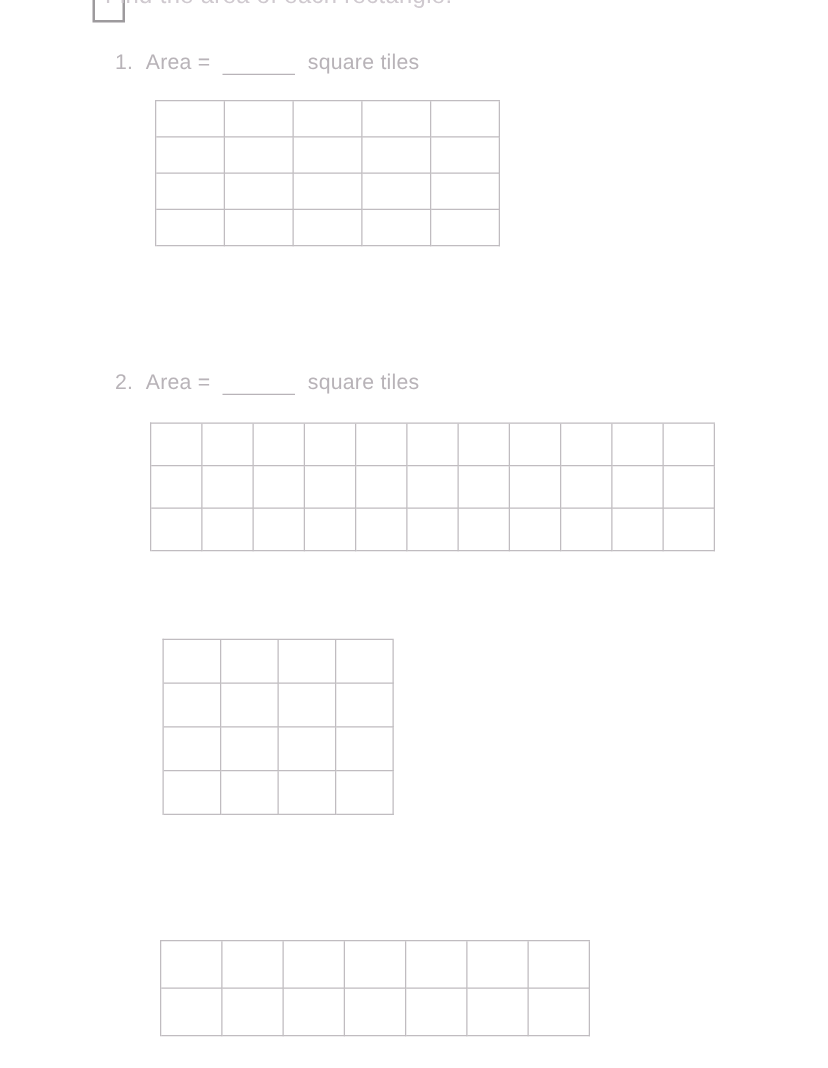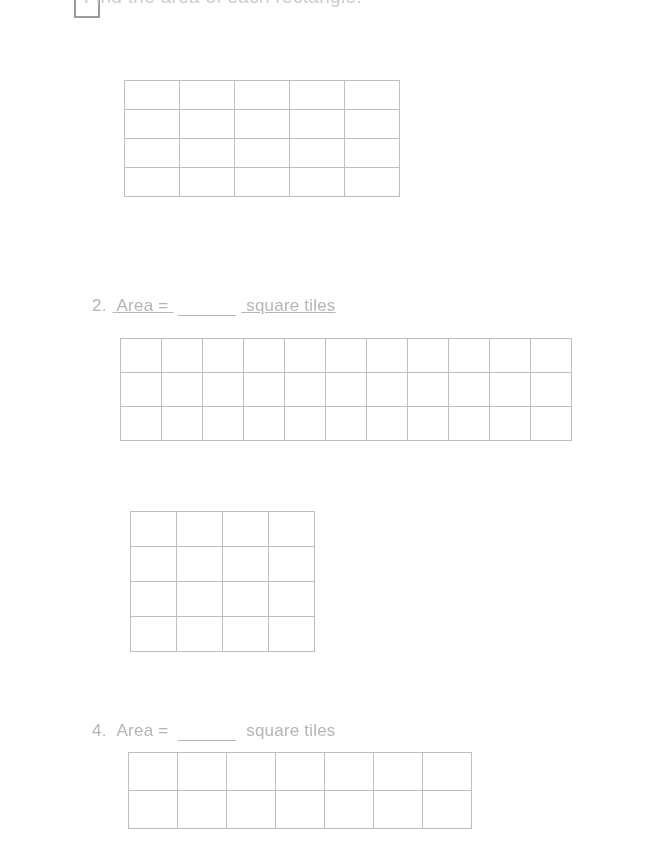--- a/index.html
+++ b/index.html
@@ -78,20 +78,26 @@
   }
 </style>
 </head>
 <body>
 
 <div class="sheet">
 
   <div class="checkbox"></div>
   <div class="heading">Find the area of each rectangle.</div>
 
+  <div class="prompt" style="left:92px; top:40px;">
+    <span class="num">1.</span>
+    <span>Area =</span>
+    <span class="blank"></span>
+    <span>square tiles</span>
+  </div>
   <div class="grid" id="grid-1" style="left: 124px; top: 80px; grid-template-columns: repeat(5, 55px); grid-template-rows: repeat(4, 29px); border-color: rgb(192, 188, 192);">
       <div class="cell" style="border-color: rgb(192, 188, 192);"></div>
       <div class="cell" style="border-color: rgb(192, 188, 192);"></div>
       <div class="cell" style="border-color: rgb(192, 188, 192);"></div>
       <div class="cell" style="border-color: rgb(192, 188, 192);"></div>
       <div class="cell" style="border-color: rgb(192, 188, 192);"></div>
       <div class="cell" style="border-color: rgb(192, 188, 192);"></div>
       <div class="cell" style="border-color: rgb(192, 188, 192);"></div>
       <div class="cell" style="border-color: rgb(192, 188, 192);"></div>
       <div class="cell" style="border-color: rgb(192, 188, 192);"></div>
@@ -101,21 +107,21 @@
       <div class="cell" style="border-color: rgb(192, 188, 192);"></div>
       <div class="cell" style="border-color: rgb(192, 188, 192);"></div>
       <div class="cell" style="border-color: rgb(192, 188, 192);"></div>
       <div class="cell" style="border-color: rgb(192, 188, 192);"></div>
       <div class="cell" style="border-color: rgb(192, 188, 192);"></div>
       <div class="cell" style="border-color: rgb(192, 188, 192);"></div>
       <div class="cell" style="border-color: rgb(192, 188, 192);"></div>
       <div class="cell" style="border-color: rgb(192, 188, 192);"></div>
     </div>
 
-  <div class="prompt" style="left:92px; top:296px;text-decoration:underline;">
+  <div class="prompt" style="left:92px; top:296px;">
     <span class="num">2.</span>
     <span>Area =</span>
     <span class="blank"></span>
     <span>square tiles</span>
   </div>
   <div class="grid" id="grid-2" style="left: 120px; top: 338px; grid-template-columns: repeat(11, 41px); grid-template-rows: repeat(3, 34px); border-color: rgb(192, 188, 192);">
       <div class="cell" style="border-color: rgb(192, 188, 192);"></div>
       <div class="cell" style="border-color: rgb(192, 188, 192);"></div>
       <div class="cell" style="border-color: rgb(192, 188, 192);"></div>
       <div class="cell" style="border-color: rgb(192, 188, 192);"></div>
@@ -162,26 +168,20 @@
       <div class="cell" style="border-color: rgb(192, 188, 192);"></div>
       <div class="cell" style="border-color: rgb(192, 188, 192);"></div>
       <div class="cell" style="border-color: rgb(192, 188, 192);"></div>
       <div class="cell" style="border-color: rgb(192, 188, 192);"></div>
       <div class="cell" style="border-color: rgb(192, 188, 192);"></div>
       <div class="cell" style="border-color: rgb(192, 188, 192);"></div>
       <div class="cell" style="border-color: rgb(192, 188, 192);"></div>
       <div class="cell" style="border-color: rgb(192, 188, 192);"></div>
     </div>
 
-  <div class="prompt" style="left:92px; top:721px;">
-    <span class="num">4.</span>
-    <span>Area =</span>
-    <span class="blank"></span>
-    <span>square tiles</span>
-  </div>
   <div class="grid" id="grid-4" style="left: 128px; top: 752px; grid-template-columns: repeat(7, 49px); grid-template-rows: repeat(2, 38px); border-color: rgb(192, 188, 192);">
       <div class="cell" style="border-color: rgb(192, 188, 192);"></div>
       <div class="cell" style="border-color: rgb(192, 188, 192);"></div>
       <div class="cell" style="border-color: rgb(192, 188, 192);"></div>
       <div class="cell" style="border-color: rgb(192, 188, 192);"></div>
       <div class="cell" style="border-color: rgb(192, 188, 192);"></div>
       <div class="cell" style="border-color: rgb(192, 188, 192);"></div>
       <div class="cell" style="border-color: rgb(192, 188, 192);"></div>
       <div class="cell" style="border-color: rgb(192, 188, 192);"></div>
       <div class="cell" style="border-color: rgb(192, 188, 192);"></div>

